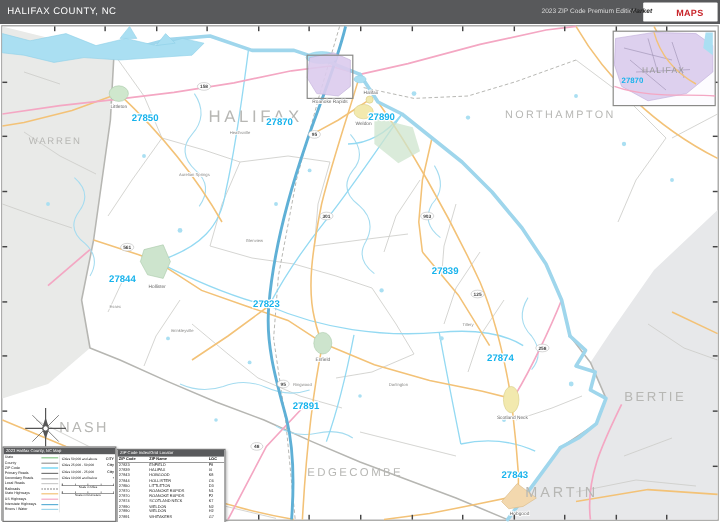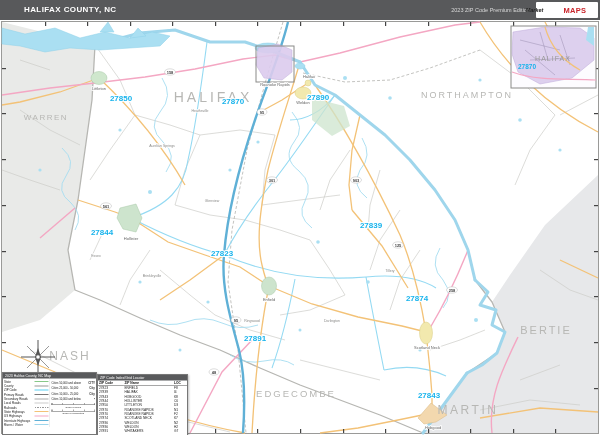--- a/index.html
+++ b/index.html
@@ -2,21 +2,21 @@
 <html><head>
 <meta charset="utf-8">
 <style>
   html,body{margin:0;padding:0;}
   body{
     width:600px;height:435px;position:relative;overflow:hidden;
     background:#ffffff;font-family:"Liberation Sans",sans-serif;
   }
   
   .topbar{position:absolute;left:0;top:0;width:600px;height:20px;background:#58595b;z-index:10;}
-  .topbar .title{position:absolute;left:24px;top:5px;font-size:8px;font-weight:bold;color:#ffffff;letter-spacing:.4px;}
+  .topbar .title{position:absolute;left:6px;top:5px;font-size:8px;font-weight:normal;color:#ffffff;letter-spacing:.4px;}
   .topbar .edition{position:absolute;right:70px;top:7px;font-size:5.5px;color:#d9d9d9;}
   .logo{position:absolute;right:2px;top:2px;width:62px;height:16px;background:#ffffff;border-radius:1px;
         display:flex;align-items:center;justify-content:center;gap:20px;}
   .logo .m1{font-size:5.5px;font-weight:bold;font-style:italic;color:#222;}
   .logo .m2{font-size:7.5px;font-weight:800;color:#c9252b;letter-spacing:.3px;}
   .logo .block{width:14px;height:12px;background:#7a7a7a;display:flex;flex-direction:column;justify-content:center;gap:1px;padding:0 1px;}
   .logo .block i{display:block;height:1.5px;background:#dcdcdc;}
   
   .map-wrap{position:absolute;left:0;top:20px;width:600px;height:415px;}
   svg{display:block;}

